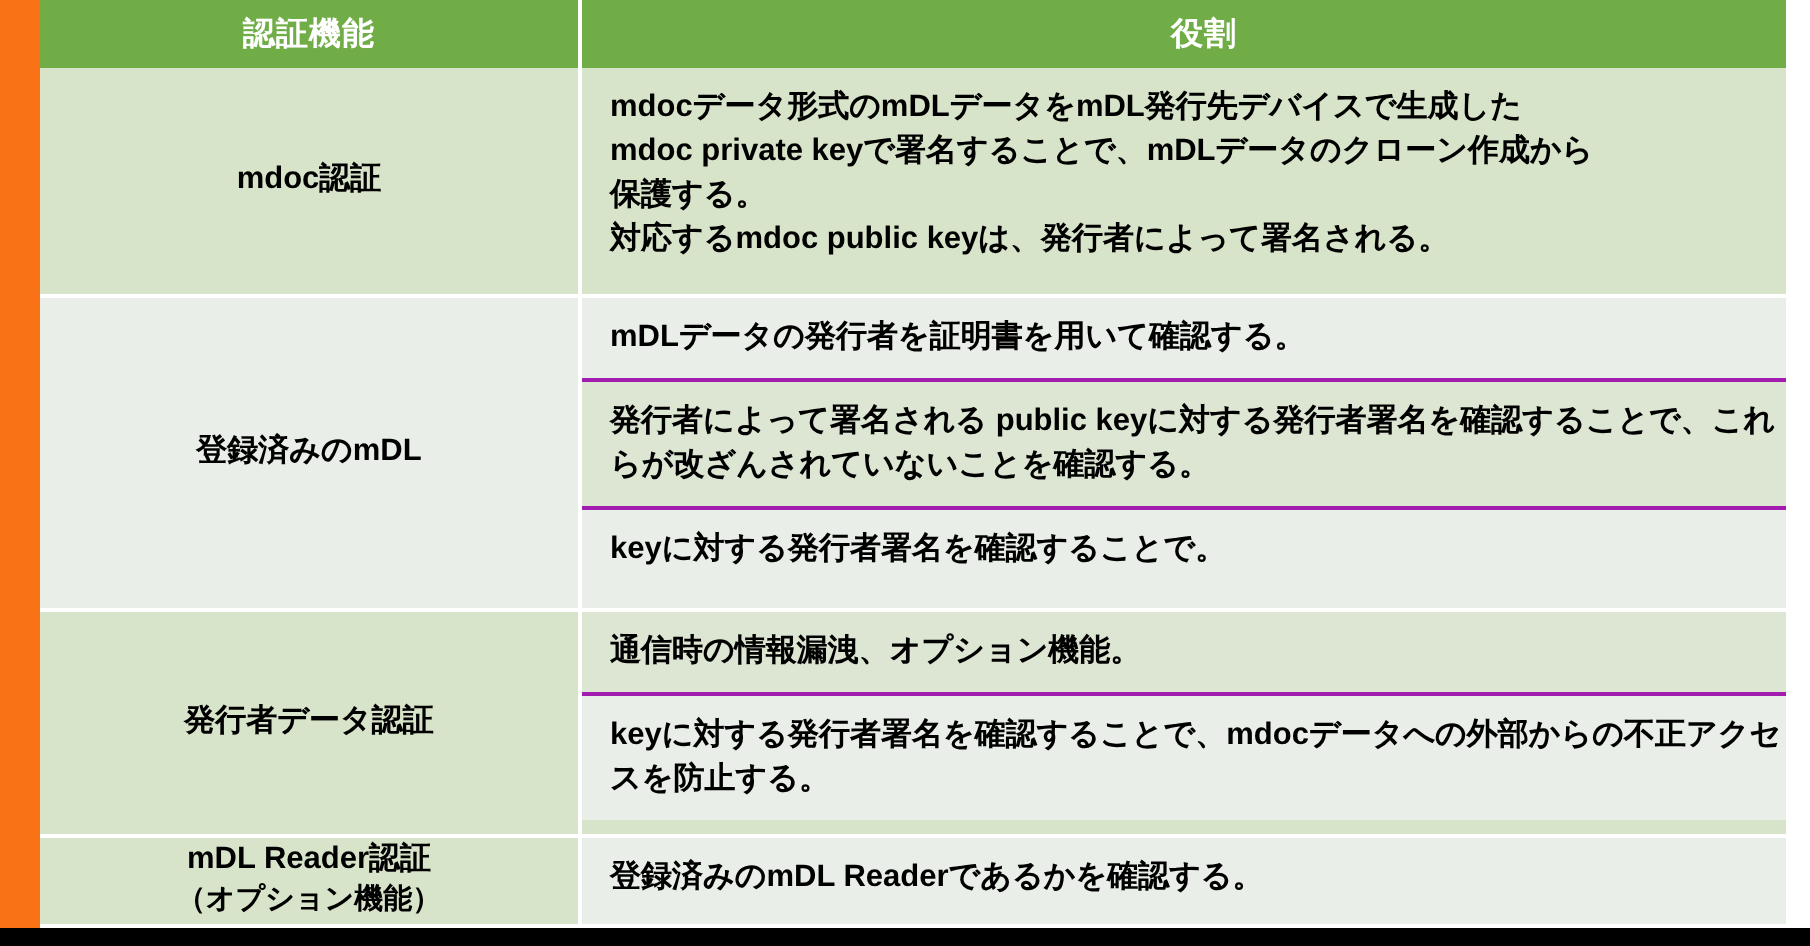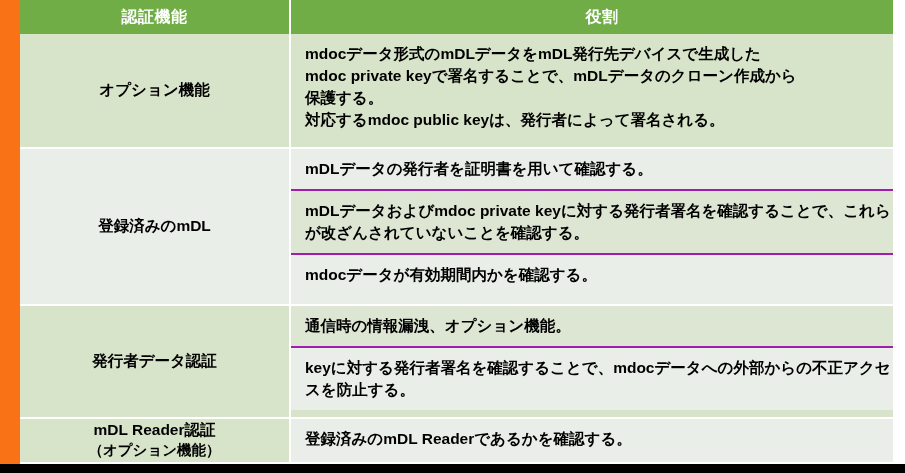--- a/index.html
+++ b/index.html
@@ -138,45 +138,45 @@
       <tr>
         <th>認証機能</th>
         <th class="last">役割</th>
       </tr>
     </thead>
 
     <tbody>
 
       <tr>
         <td class="feature bg-mid">
-          <span>オプション機能</span>
+          <span>mdoc認証</span>
         </td>
         <td class="role last-col bg-mid">
           <div class="subrow last bg-mid">
             <p>mdocデータ形式のmDLデータをmDL発行先デバイスで生成した
 mdoc private keyで署名することで、mDLデータのクローン作成から
 保護する。
 対応するmdoc public keyは、発行者によって署名される。</p>
           </div>
         </td>
       </tr>
 
       <tr>
         <td class="feature bg-pale">
           <span>登録済みのmDL</span>
         </td>
         <td class="role last-col bg-pale">
           <div class="subrow bg-pale">
             <p>mDLデータの発行者を証明書を用いて確認する。</p>
           </div>
           <div class="subrow bg-mid2">
-            <p>mDLデータおよびmdoc private keyに対する発行者署名を確認することで、これらが改ざんされていないことを確認する。</p>
+            <p>発行者によって署名される public keyに対する発行者署名を確認することで、これらが改ざんされていないことを確認する。</p>
           </div>
           <div class="subrow last bg-pale">
-            <p>mdocデータが有効期間内かを確認する。</p>
+            <p>keyに対する発行者署名を確認することで。</p>
           </div>
         </td>
       </tr>
 
       <tr>
         <td class="feature bg-mid">
           <span>発行者データ認証</span>
         </td>
         <td class="role last-col bg-mid">
           <div class="subrow bg-mid2">

